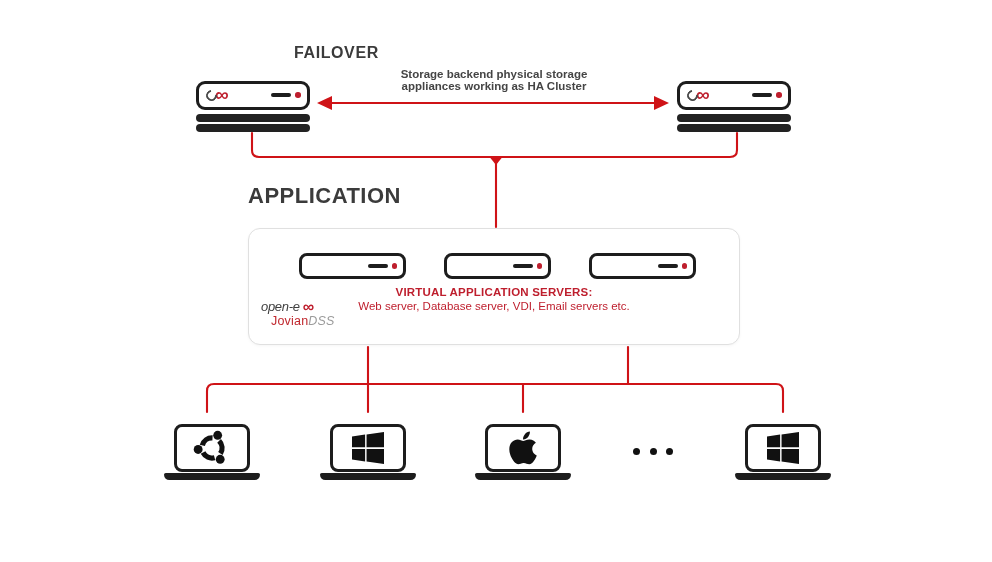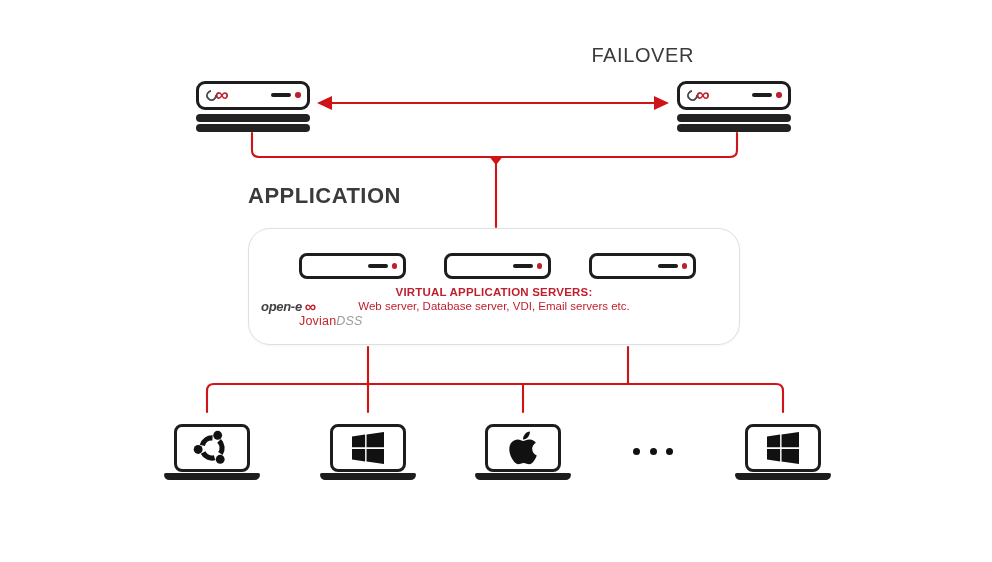--- a/index.html
+++ b/index.html
@@ -5,22 +5,22 @@
   :root{
     --line-red:#cf1317; --brand-red:#be1e2d; --icon-dark:#1d1d1d;
     --heading:#3b3b3b; --box-border:#e0e0e0; --logo-gray:#9b9b9b;
   }
   html,body{margin:0;padding:0;background:#fff;}
   .canvas{position:relative;width:992px;height:562px;background:#fff;overflow:hidden;
           font-family:"Liberation Sans",sans-serif;}
   .abs{position:absolute;}
 
   
-  .failover-title{left:294px;top:44px;width:400px;text-align:right;
-    font-size:20px;font-weight:400;letter-spacing:.6px;color:var(--heading);}
+  .failover-title{left:294px;top:44px;width:400px;text-align:left;
+    font-size:16px;font-weight:700;letter-spacing:.6px;color:var(--heading);}
   .failover-sub{left:294px;top:68px;width:400px;text-align:center;
     font-size:11.5px;line-height:12px;color:#454545;font-weight:600;}
   .hv-title{left:248px;top:183px;font-size:22px;font-weight:800;
     letter-spacing:.5px;color:var(--heading);}
   .hv-sub{left:248px;top:209px;font-size:14px;color:#3f3f3f;}
 
   
   .appliance{width:114px;height:50px;}
   .appliance-screen{position:absolute;left:0;top:0;width:114px;height:29px;
     border:3.5px solid var(--icon-dark);border-radius:9px;background:#fff;box-sizing:border-box;}
@@ -32,38 +32,38 @@
   .dot{position:absolute;right:6.5px;top:8px;width:5.5px;height:5.5px;
     border-radius:50%;background:var(--brand-red);}
   .oe-mark{position:absolute;left:7px;top:1px;display:flex;align-items:center;height:20px;}
   .oe-ring{width:7px;height:7px;border:2.2px solid #4a4a4a;border-radius:50%;
     border-top-color:transparent;transform:rotate(38deg);}
   .oe-inf{color:var(--brand-red);font-size:19px;font-weight:700;line-height:18px;
     margin-left:-2px;letter-spacing:-1px;}
 
   
   .hv-box{left:248px;top:228px;width:492px;height:117px;background:#fff;
-    border:1.5px solid var(--box-border);border-radius:22px;box-sizing:border-box;
+    border:1.5px solid var(--box-border);border-radius:12px;box-sizing:border-box;
     box-shadow:0 1px 3px rgba(0,0,0,.04);}
   .server-bar{position:absolute;top:24px;width:107px;height:26px;background:#fff;
     border:3px solid var(--icon-dark);border-radius:8px;box-sizing:border-box;}
   .server-bar .dash{right:15px;top:8px;}
   .server-bar .dot{right:6px;top:7px;}
   .sb1{left:50px;} .sb2{left:195px;} .sb3{left:340px;}
   .vas-heading{position:absolute;left:0;top:57px;width:100%;text-align:center;
     font-size:11.5px;font-weight:800;letter-spacing:.2px;color:var(--brand-red);}
   .vas-desc{position:absolute;left:0;top:71px;width:100%;text-align:center;
     font-size:11.5px;font-weight:400;color:var(--brand-red);}
   .box-logo{position:absolute;left:12px;top:70px;width:110px;}
   .box-logo-line1{display:flex;align-items:center;}
-  .oe-text{font-size:13px;font-weight:700;font-style:italic;color:#3f3f3f;letter-spacing:-.3px;}
+  .oe-text{font-size:13px;font-weight:400;font-style:italic;color:#3f3f3f;letter-spacing:-.3px;}
   .oe-inf2{color:var(--brand-red);font-size:16px;font-weight:700;margin-left:3px;
     line-height:12px;letter-spacing:-1px;}
   .box-logo-line2{margin-left:10px;margin-top:0px;font-size:12.5px;letter-spacing:.2px;}
-  .jovian{color:#c0272d;margin-left:28px;} .dss{color:var(--logo-gray);font-style:italic;}
+  .jovian{color:#c0272d;} .dss{color:var(--logo-gray);font-style:italic;}
 
   
   .laptop{width:96px;height:60px;}
   .laptop-screen{position:absolute;left:10px;top:0;width:76px;height:48px;
     border:3.5px solid var(--icon-dark);border-radius:8px;background:#fff;box-sizing:border-box;
     display:flex;align-items:center;justify-content:center;}
   .laptop-base{position:absolute;left:0;top:49px;width:96px;height:7px;
     background:var(--icon-dark);border-radius:2px 2px 6px 6px;}
   .os-icon{fill:#111;}
   .ellipsis{left:633px;top:448px;width:40px;height:8px;display:flex;justify-content:space-between;}
@@ -95,20 +95,24 @@
 
     <g>
       <path class="red-line" d="M368 347 L368 412"></path>
       <path class="red-line" d="M628 347 L628 384"></path>
       <path class="red-line" d="M207 412 L207 391 Q207 384 214 384 L776 384 Q783 384 783 391 L783 412"></path>
       <path class="red-line" d="M523 384 L523 412"></path>
     </g>
   </svg>
 
   <div class="abs failover-title">FAILOVER</div>
+  <div class="abs failover-sub">
+    <div>Storage backend physical storage</div>
+    <div>appliances working as HA Cluster</div>
+  </div>
 
   <div class="abs appliance" style="left:196px;top:81px;">
     <div class="appliance-screen">
       <div class="oe-mark">
         <div class="oe-ring"></div>
         <span class="oe-inf">∞</span>
       </div>
       <div class="dash"></div>
       <div class="dot"></div>
     </div>

